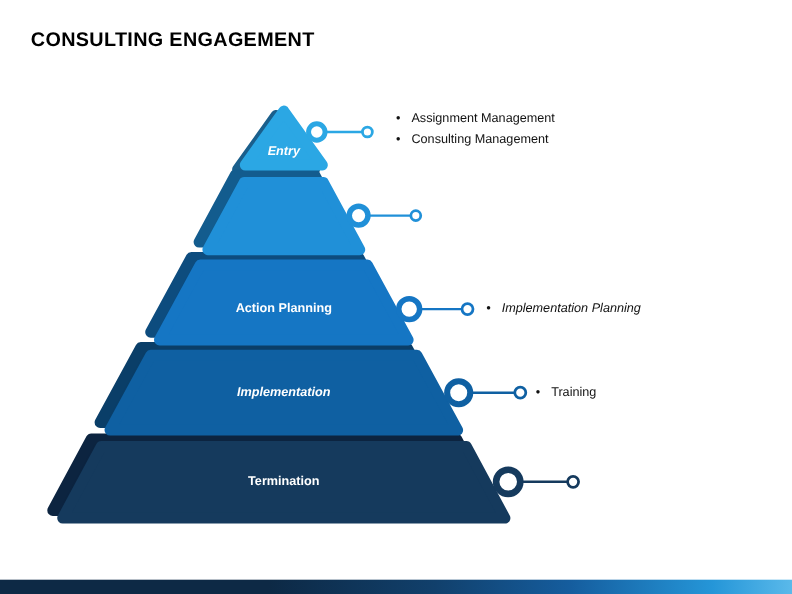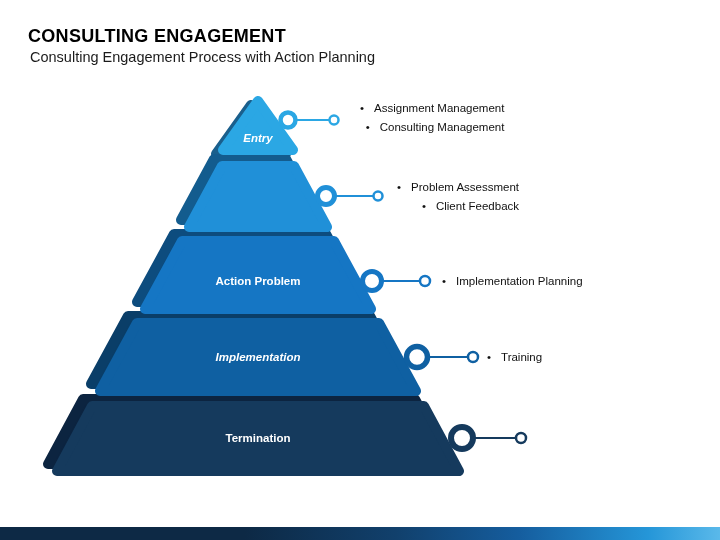--- a/index.html
+++ b/index.html
@@ -81,51 +81,49 @@
     position: absolute;
     margin: 0;
     padding: 0;
     list-style: none;
   }
   .bullets li {
     font-size: 11.5px;
     color: #111111;
     line-height: 19px;
     white-space: nowrap;
-    text-align: right;
   }
   .bullets li::before {
     content: "\2022";
     margin-right: 10px;
     color: #111111;
   }
   .bullets-entry          { left: 360px; top: 99px; }
   .bullets-diagnosis      { left: 397px; top: 178px; }
-  .bullets-action         { left: 442px; top: 272px; }
+  .bullets-action         { left: 442px; top: 272px; font-style: italic; }
   .bullets-implementation { left: 487px; top: 348px; }
   .bullets-termination    { left: 537px; top: 429px; }
 
   .bottom-bar {
     position: absolute;
     left: 0;
     bottom: 0;
     width: 720px;
     height: 13px;
     background: linear-gradient(90deg,
       #0d2945 0%, #0d2945 34%, #11406c 55%,
       #155d9e 72%, #2596d8 90%, #5ab9ea 100%);
   }
 </style>
 </head>
 <body>
 
 <div class="slide">
 
   <h1 class="slide-title">CONSULTING ENGAGEMENT</h1>
-  <h2 class="slide-subtitle">Consulting Engagement Process with Action Planning</h2>
 
   <svg class="diagram-svg" width="720" height="540" viewBox="0 0 720 540">
 
     <polygon class="trap sh0" points="251,105 286,154 216,154"></polygon>
     <polygon class="trap sh1" points="214,159 286,159 319,220 181,220"></polygon>
     <polygon class="trap sh2" points="174,234 326,234 363,302 137,302"></polygon>
     <polygon class="trap sh3" points="128,316 370,316 407,384 91,384"></polygon>
     <polygon class="trap sh4" points="83,399 415,399 450,464 48,464"></polygon>
 
     <polygon class="trap lv0" points="258,101 293,150 223,150"></polygon>
@@ -149,31 +147,27 @@
     <line class="cline c3" x1="417" y1="357" x2="473" y2="357"></line>
     <circle class="ring c3" cx="417" cy="357" r="10.5" stroke-width="5.5"></circle>
     <circle class="ring c3" cx="473" cy="357" r="5" stroke-width="2.5"></circle>
 
     <line class="cline c4" x1="462" y1="438" x2="521" y2="438"></line>
     <circle class="ring c4" cx="462" cy="438" r="11" stroke-width="6"></circle>
     <circle class="ring c4" cx="521" cy="438" r="5" stroke-width="2.5"></circle>
   </svg>
 
   <div class="level-label label-entry">Entry</div>
-  <div class="level-label label-action">Action Problem</div>
+  <div class="level-label label-action">Action Planning</div>
   <div class="level-label label-implementation">Implementation</div>
   <div class="level-label label-termination">Termination</div>
 
   <ul class="bullets bullets-entry">
     <li>Assignment Management</li>
     <li>Consulting Management</li>
-  </ul>
-  <ul class="bullets bullets-diagnosis">
-    <li>Problem Assessment</li>
-    <li>Client Feedback</li>
   </ul>
   <ul class="bullets bullets-action">
     <li>Implementation Planning</li>
   </ul>
   <ul class="bullets bullets-implementation">
     <li>Training</li>
   </ul>
 
   <div class="bottom-bar"></div>
 </div>

